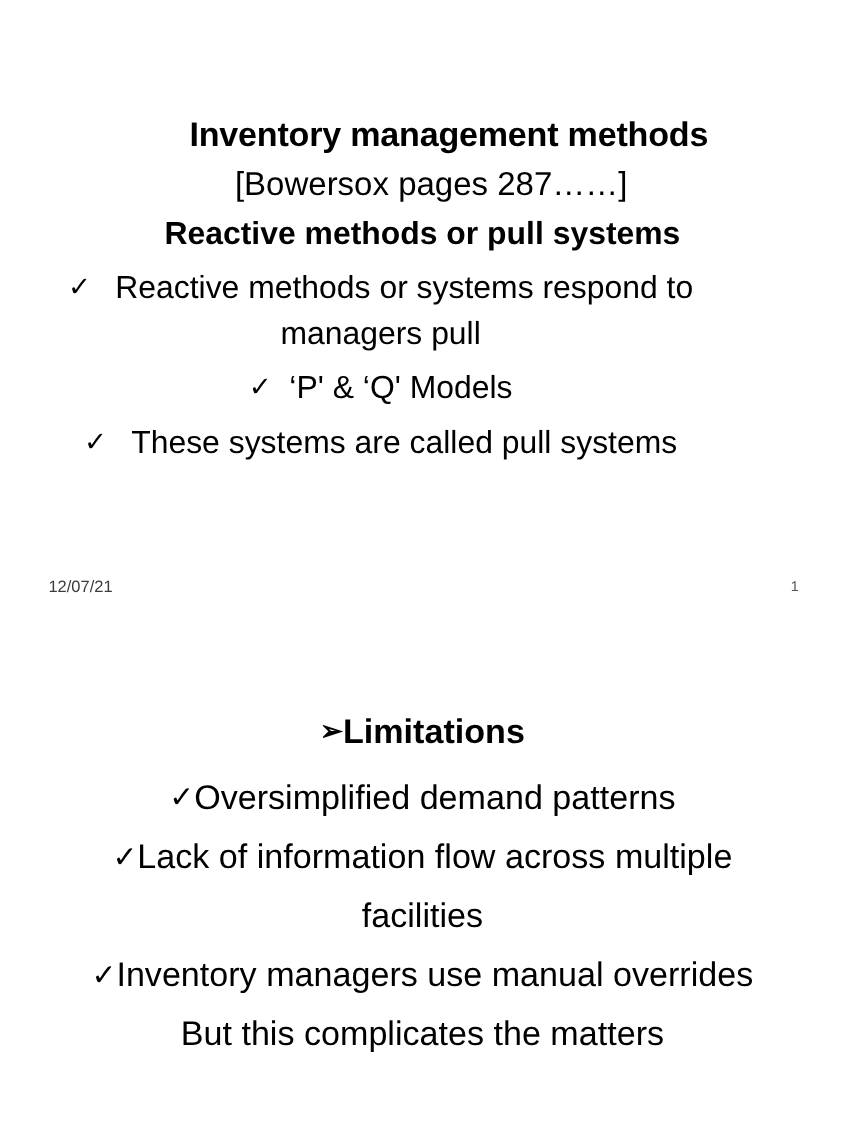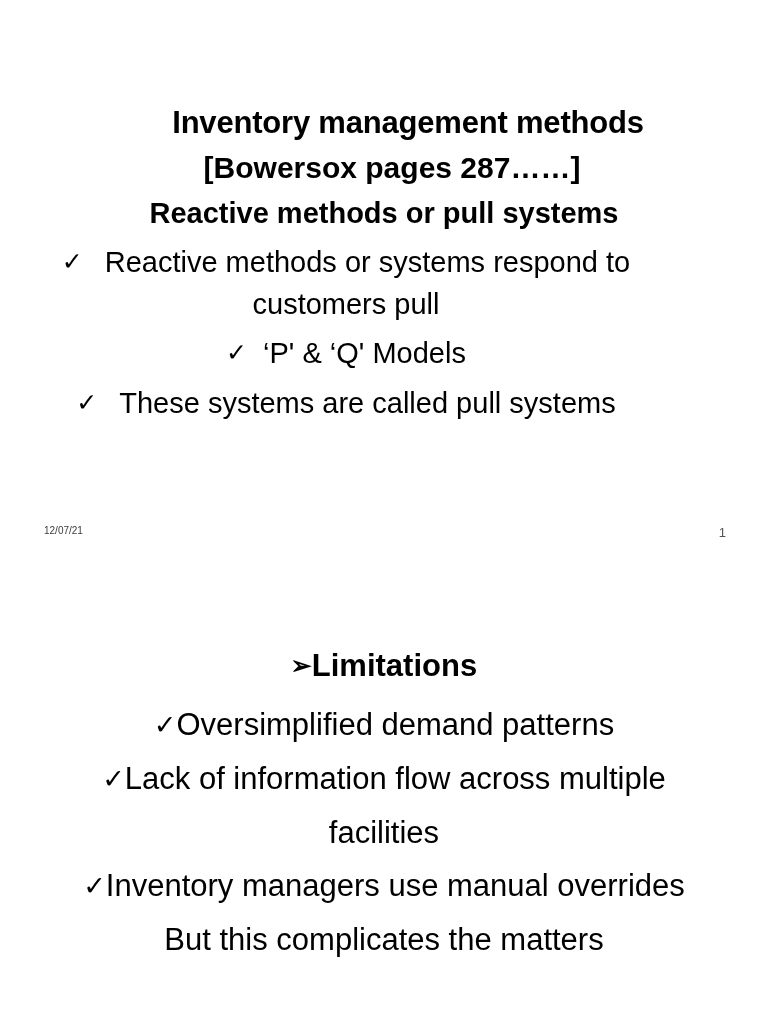--- a/index.html
+++ b/index.html
@@ -45,21 +45,21 @@
     font-size: 31px;
     font-weight: bold;
     line-height: 45px;
     letter-spacing: -0.2px;
     white-space: nowrap;
     padding-left: 48px;
   }
 
   .title-sub {
     font-size: 30px;
-    font-weight: bold;
+    font-weight: normal;
     line-height: 45px;
     white-space: nowrap;
     margin-left: 16px;
   }
 
   .title-third {
     font-size: 29px;
     font-weight: bold;
     line-height: 46px;
     white-space: nowrap;
@@ -99,21 +99,21 @@
     position: absolute;
     top: 525px;
     left: 0;
     width: 768px;
     height: 22px;
   }
   .footer-date {
     position: absolute;
     left: 44px;
     top: 0;
-    font-size: 10px;
+    font-size: 15px;
     color: #3b3b3b;
     font-family: "Liberation Sans", sans-serif;
   }
   .footer-pagenum {
     position: absolute;
     right: 42px;
     top: 0;
     font-size: 13px;
     color: #555555;
     font-family: "Liberation Sans", sans-serif;
@@ -177,21 +177,21 @@
       <div class="title-main">Inventory management methods</div>
       <div class="title-sub">[Bowersox pages 287……]</div>
       <div class="title-third">Reactive methods or pull systems</div>
     </div>
 
     <div class="body-block-one">
 
       <div class="bullet-line">
         <span class="tick">✓</span><span class="gap-wide"></span><span>Reactive methods or systems respond to</span>
       </div>
-      <div class="cont-line">customers pull</div>
+      <div class="cont-line">managers pull</div>
 
       <div class="bullet-line" style="margin-top:6px;">
         <span class="tick">✓</span><span class="gap-mid"></span><span>‘P' &amp; ‘Q' Models</span>
       </div>
 
       <div class="bullet-line" style="margin-top:7px;">
         <span class="tick">✓</span><span class="gap-wide"></span><span>These systems are called pull systems</span>
       </div>
 
     </div>

